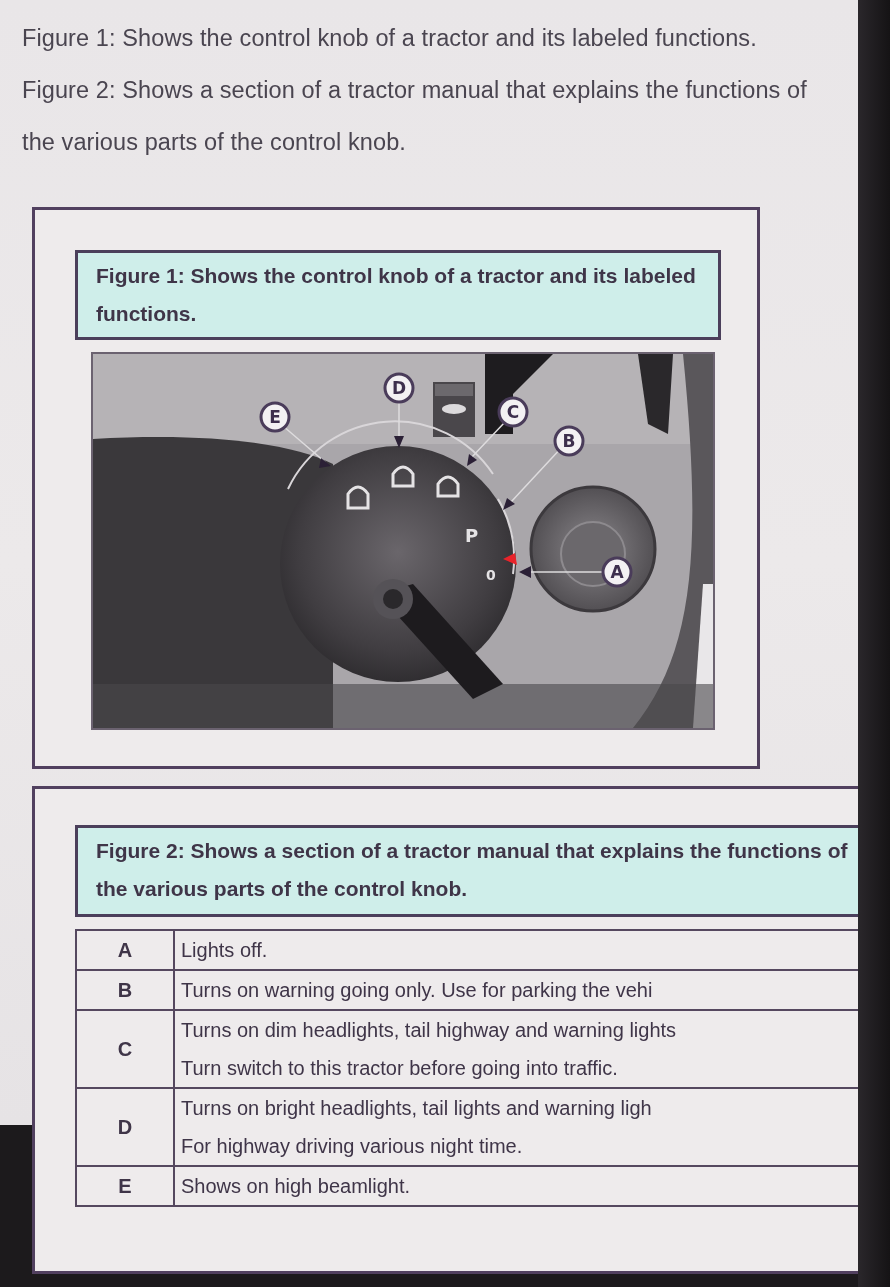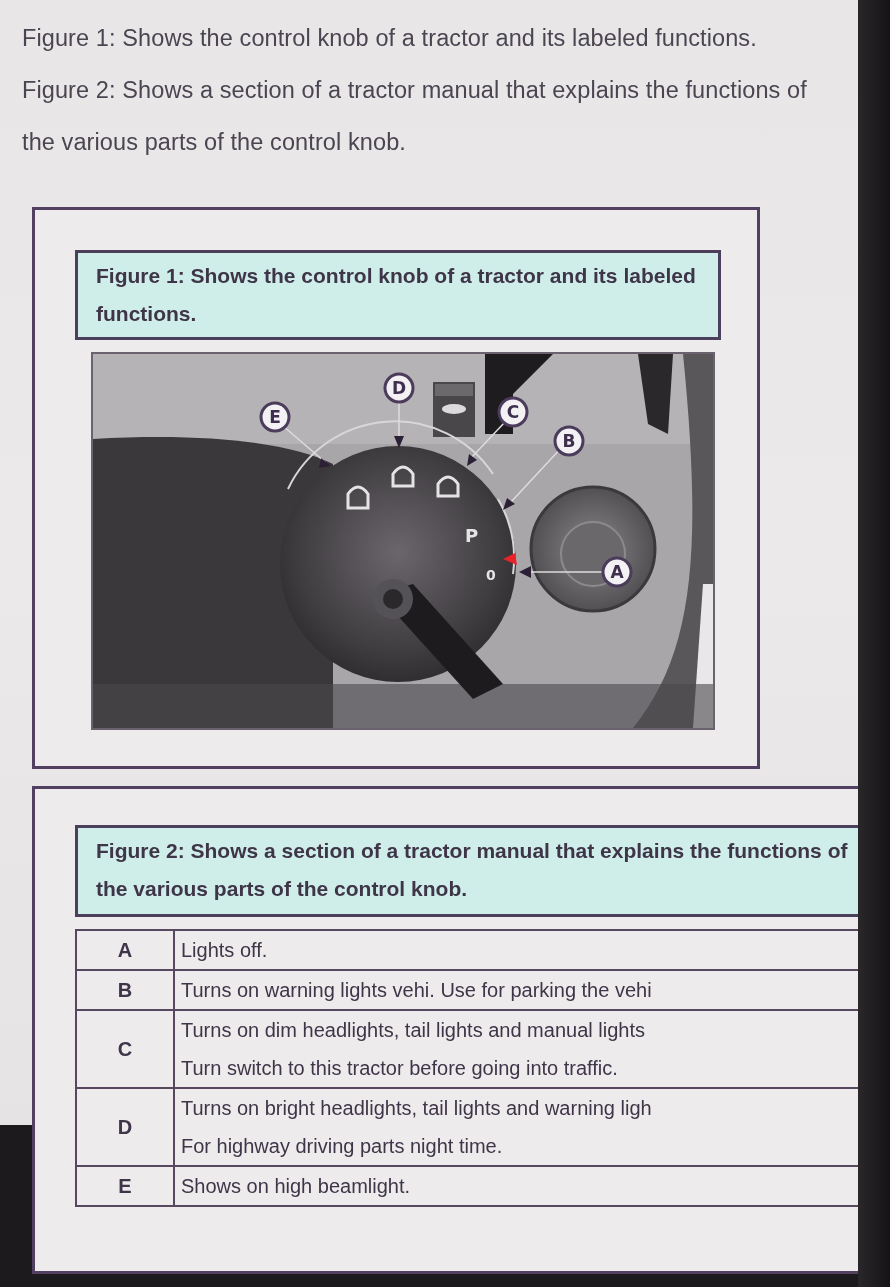--- a/index.html
+++ b/index.html
@@ -169,35 +169,35 @@
       <tbody>
         <tr>
           <td class="key">A</td>
           <td class="desc">
             <div>Lights off.</div>
           </td>
         </tr>
         <tr>
           <td class="key">B</td>
           <td class="desc">
-            <div>Turns on warning lights vehi. Use for parking the vehi</div>
+            <div>Turns on warning going only. Use for parking the vehi</div>
           </td>
         </tr>
         <tr>
           <td class="key">C</td>
           <td class="desc">
-            <div>Turns on dim headlights, tail lights and manual lights</div>
+            <div>Turns on dim headlights, tail highway and warning lights</div>
             <div>Turn switch to this tractor before going into traffic.</div>
           </td>
         </tr>
         <tr>
           <td class="key">D</td>
           <td class="desc">
             <div>Turns on bright headlights, tail lights and warning ligh</div>
-            <div>For highway driving parts night time.</div>
+            <div>For highway driving various night time.</div>
           </td>
         </tr>
         <tr>
           <td class="key">E</td>
           <td class="desc">
             <div>Shows on high beamlight.</div>
           </td>
         </tr>
       </tbody>
     </table>

